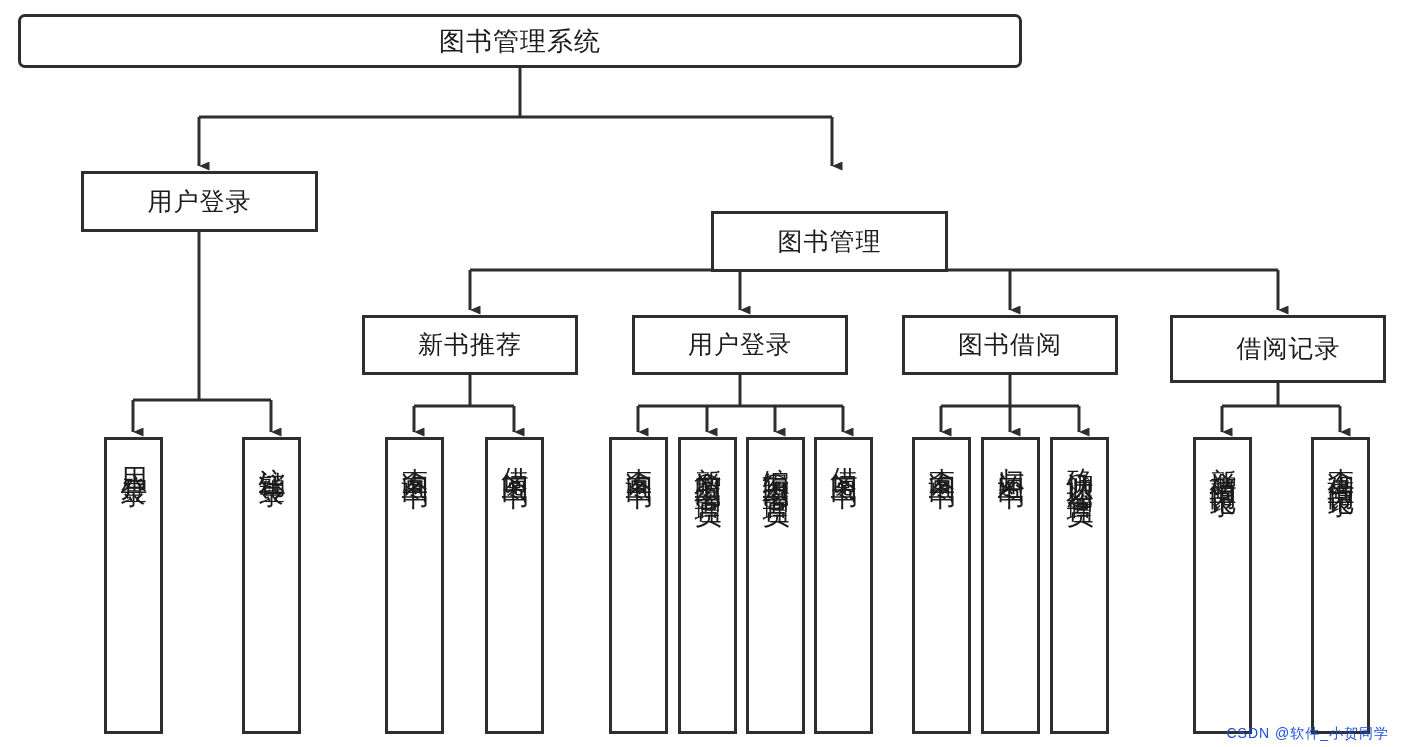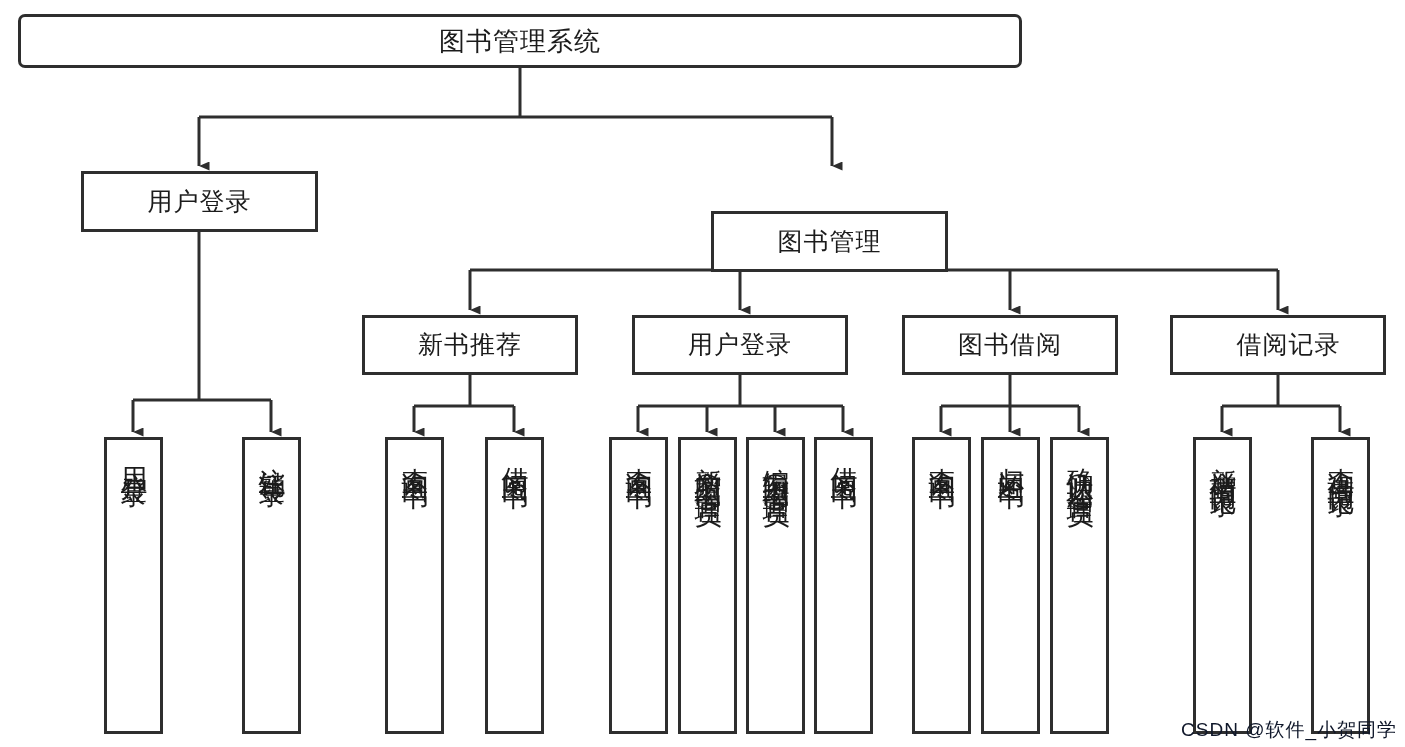--- a/index.html
+++ b/index.html
@@ -51,24 +51,24 @@
   .node.v .vtext {
     writing-mode: vertical-rl;
     text-orientation: upright;
     font-size: 27px;
     letter-spacing: 5px;
     line-height: 1;
     white-space: nowrap;
   }
   .watermark {
     position: absolute;
-    right: 8px;
+    right: 16px;
     bottom: 4px;
-    font-size: 19px;
-    color: #0f172a;
+    font-size: 14px;
+    color: #1d4ed8;
     letter-spacing: 1px;
     white-space: nowrap;
     font-family: "Liberation Sans", "DejaVu Sans", sans-serif;
   }
 </style>
 </head>
 <body>
 
 <div id="canvas">
 
@@ -137,21 +137,21 @@
 
   <div class="node h" style="left:362px; top:315px; width:216px; height:60px;">
     <span>新书推荐</span>
   </div>
   <div class="node h" style="left:632px; top:315px; width:216px; height:60px;">
     <span>用户登录</span>
   </div>
   <div class="node h" style="left:902px; top:315px; width:216px; height:60px;">
     <span>图书借阅</span>
   </div>
-  <div class="node h" style="left:1170px; top:315px; width:216px; height:60px;padding-left:21px;">
+  <div class="node h" style="left:1170px; top:315px; width:216px; height:68px;padding-left:21px;">
     <span>借阅记录</span>
   </div>
 
   <div class="node v" style="left:104px; top:437px; width:59px; height:297px;">
     <span class="vtext">用户登录</span>
   </div>
   <div class="node v" style="left:242px; top:437px; width:59px; height:297px;">
     <span class="vtext">注销登录</span>
   </div>
 

